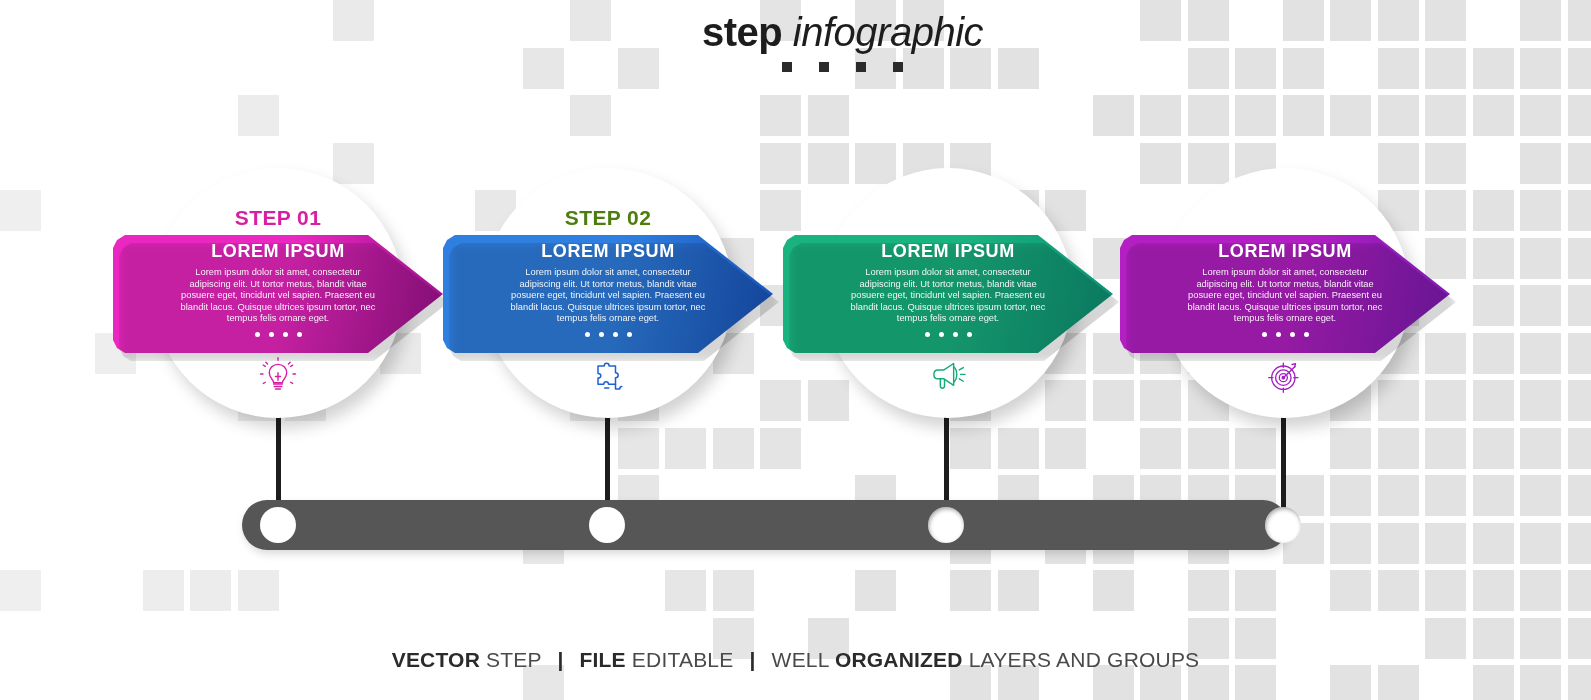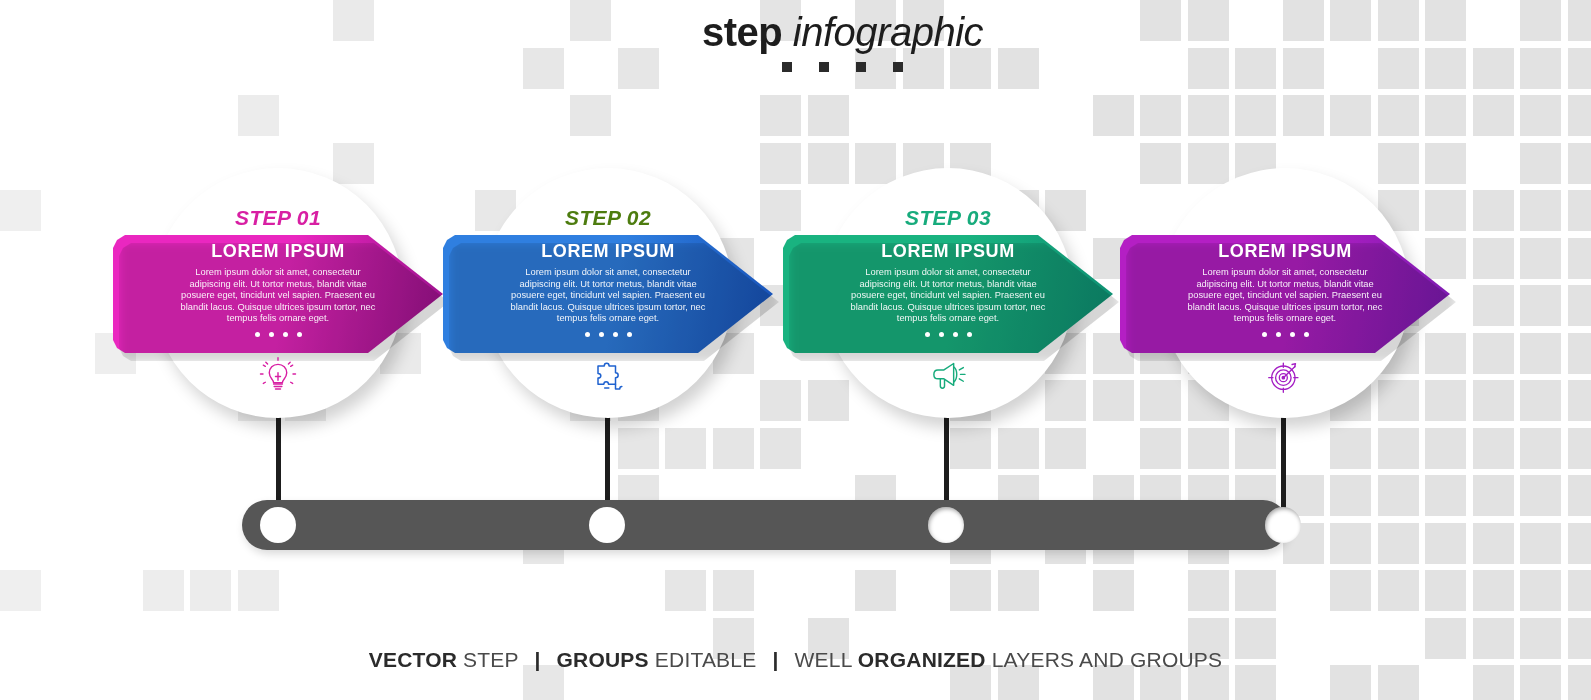--- a/index.html
+++ b/index.html
@@ -27,21 +27,21 @@
 
   
   .step{position:absolute;top:168px;width:250px;height:250px;z-index:6;}
   .step-circle{
     position:absolute;left:0;top:0;width:250px;height:250px;border-radius:50%;
     background:#ffffff;
     box-shadow:6px 10px 16px rgba(0,0,0,0.18);
   }
   .step-label{
     position:absolute;left:0;top:38px;width:250px;text-align:center;
-    font-size:21px;font-weight:bold;letter-spacing:0.4px;z-index:3;font-style:italic;
+    font-size:21px;font-weight:bold;letter-spacing:0.4px;z-index:3;
   }
   .banner-wrap{position:absolute;left:-40px;top:66px;width:330px;height:120px;z-index:2;}
   .banner{
     position:absolute;left:0;top:0;width:330px;height:120px;
     -webkit-clip-path:polygon(0 14px, 4px 6px, 12px 1px, 255px 1px, 330px 50%, 255px 119px, 12px 119px, 4px 114px, 0 106px);
     clip-path:polygon(0 14px, 4px 6px, 12px 1px, 255px 1px, 330px 50%, 255px 119px, 12px 119px, 4px 114px, 0 106px);
   }
   .banner-shadow{
     position:absolute;left:6px;top:8px;width:330px;height:120px;
     background:rgba(0,0,0,0.16);filter:blur(5px);
@@ -357,21 +357,20 @@
       <svg width="40" height="40" viewBox="0 0 48 48" fill="none" stroke="#1f62cf" stroke-width="1.8" stroke-linecap="round" stroke-linejoin="round">
         <path d="M12 12h7.5c0-2 1.3-3.2 2.9-3.2s2.9 1.2 2.9 3.2H33v8.2c2 0 3.2 1.3 3.2 2.9S35 26.2 33 26.2V34h-8.4c0-2-1.2-3.2-2.8-3.2S19 32 19 34h-7V26.5c2.1 0 3.4-1.2 3.4-2.8S14.1 20.9 12 20.9V12z"></path>
         <path d="M33 34v5.6h5.1c0-1.8 1.1-2.9 2.5-2.9"></path>
         <path d="M20 38.5h5"></path>
       </svg>
     </div>
   </div>
 
   <div class="step" id="step-3" style="left:823px;">
     <div class="step-circle"></div>
-    <div class="step-label" id="step-3-label" style="color: rgb(23, 171, 124);">STEP 03</div>
     <div class="banner-wrap">
       <div class="banner-shadow"></div>
       <div class="banner" id="step-3-banner" style="background: linear-gradient(100deg, rgb(25, 179, 128) 0%, rgb(25, 179, 128) 52%, rgb(13, 143, 114) 100%);"></div>
       <div class="banner-inner">
         <div class="banner-title">LOREM IPSUM</div>
         <div class="banner-body">Lorem ipsum dolor sit amet, consectetur adipiscing elit. Ut tortor metus, blandit vitae posuere eget, tincidunt vel sapien. Praesent eu blandit lacus. Quisque ultrices ipsum tortor, nec tempus felis ornare eget.</div>
         <div class="banner-dots">
           <span></span>
           <span></span>
           <span></span>
@@ -426,21 +425,21 @@
   <div id="timeline" style="background: rgb(86, 86, 86);"></div>
   <div class="node" style="left:260px;top:507px;"></div>
   <div class="node" style="left:589px;top:507px;"></div>
   <div class="node node-shadow" style="left:928px;top:507px;"></div>
   <div class="node node-shadow" style="left:1265px;top:507px;"></div>
 
   <div id="footer">
     <span class="b">VECTOR</span>
     <span>STEP</span>
     <span class="sep">|</span>
-    <span class="b">GROUPS</span>
+    <span class="b">FILE</span>
     <span>EDITABLE</span>
     <span class="sep">|</span>
     <span>WELL</span>
     <span class="b">ORGANIZED</span>
     <span>LAYERS AND GROUPS</span>
   </div>
 
 </div>
 
 </body></html>

